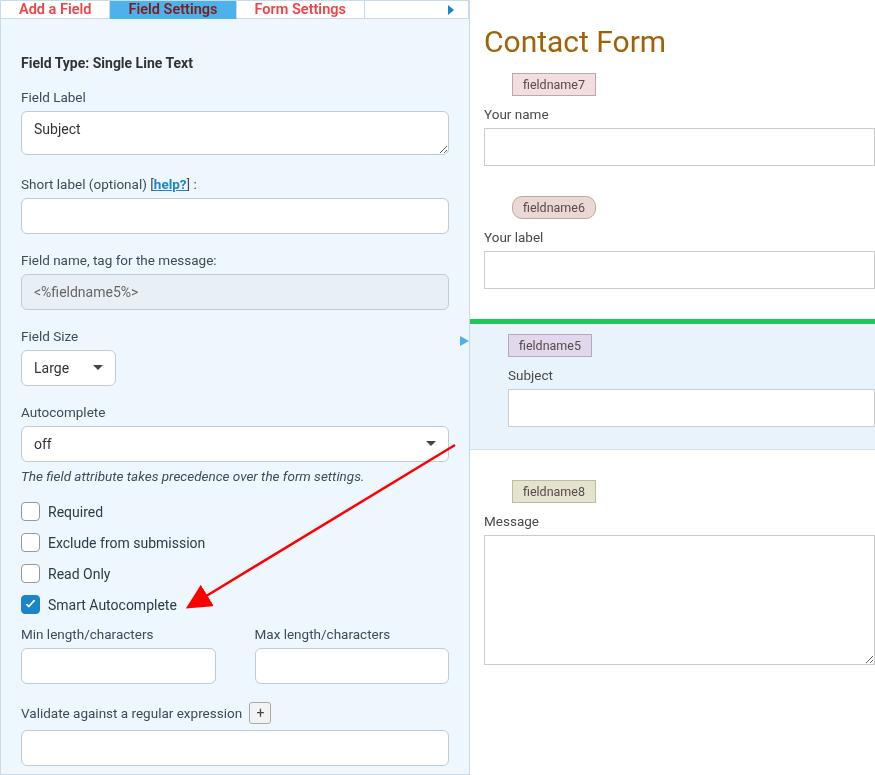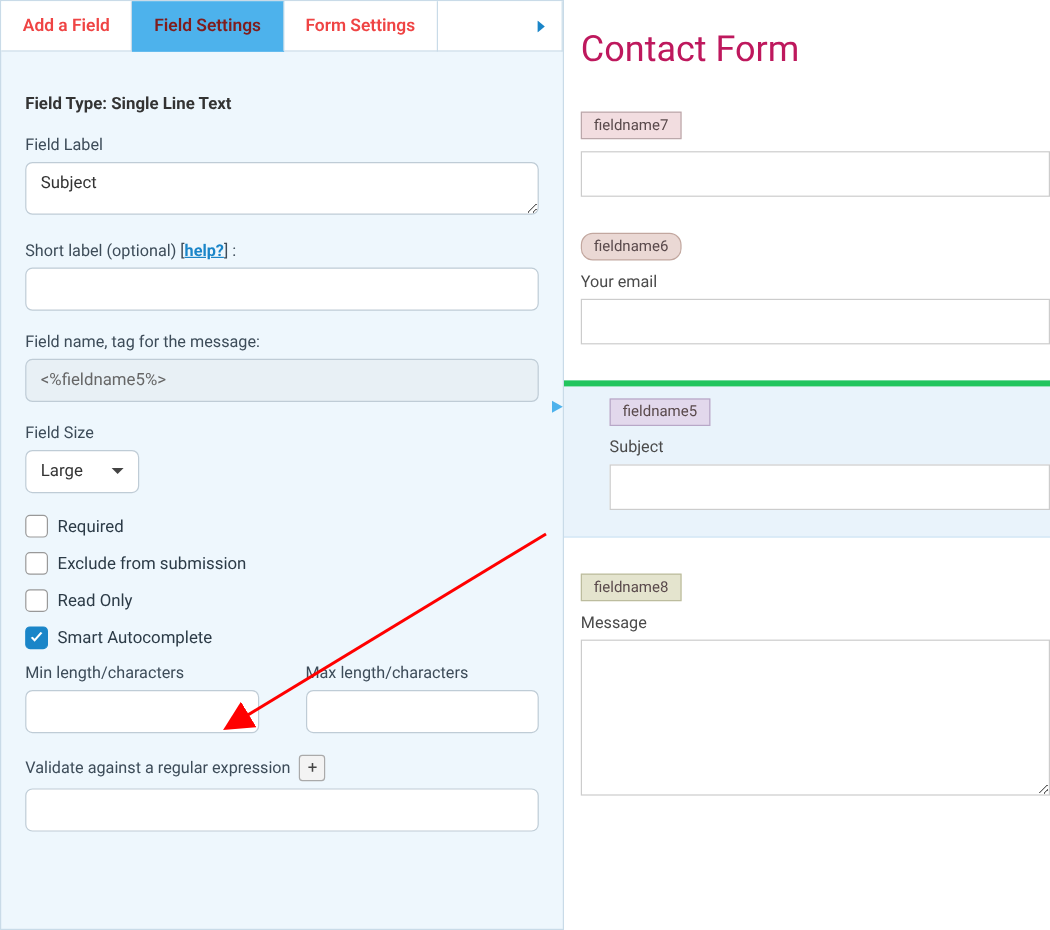--- a/index.html
+++ b/index.html
@@ -95,30 +95,31 @@
 
   .plus-btn {
     display: inline-flex; align-items: center; justify-content: center;
     width: 22px; height: 22px; border: 1px solid #aaa; border-radius: 3px;
     background: #f3f3f3; font-size: 14px; color: #444; cursor: pointer;
     margin-left: 4px;
   }
 
   
   .right-panel { flex: 1; padding: 24px 0 0 14px; min-width: 0; }
-  .form-title { font-size: 30px; color: #be185d; font-weight: 400; margin-bottom: 34px; }
+  .form-title { font-size: 30px; color: #a16207; font-weight: 400; margin-bottom: 14px; }
   .form-field { margin-bottom: 30px; position: relative; padding-right: 0; }
   .tag {
     display: inline-block;
     background: #f2dde0;
     border: 1px solid #bba8ab;
     color: #5a4a4c;
     padding: 3px 10px;
     font-size: 12.5px;
     margin-bottom: 10px;
+    margin-left: 28px;
   }
   .tag.t6 { background: #ead8d4; border-color: #c2a79f; border-radius: 10px; }
   .tag.t5 { background: #e2d8ec; border-color: #b7a7c7; }
   .tag.t8 { background: #e4e4ce; border-color: #bcbc9e; }
   .ff-label { color: #4a4a4a; font-size: 13.5px; margin-bottom: 6px; }
   .ff-input {
     width: 100%; height: 38px; border: 1px solid #ccc; background: #fff;
     padding: 8px 10px; font-size: 14px;
   }
   .ff-textarea { width: 100%; height: 130px; border: 1px solid #ccc; background: #fff; padding: 8px 10px; }
@@ -194,20 +195,32 @@
         <div class="select-wrap">
           <select class="input select-like size-select">
             <option>Large</option>
           </select>
           <svg viewBox="0 0 12 12">
               <path d="M1 3 l5 5 l5 -5 z"></path>
             </svg>
         </div>
       </div>
 
+      <div class="field-row">
+        <label class="field-label">Autocomplete</label>
+        <div class="select-wrap full">
+          <select class="input select-like">
+            <option>off</option>
+          </select>
+          <svg viewBox="0 0 12 12">
+              <path d="M1 3 l5 5 l5 -5 z"></path>
+            </svg>
+        </div>
+        <em class="note">The field attribute takes precedence over the form settings.</em>
+      </div>
 
       <div class="cb-row">
         <span class="cb"></span>
         <span class="cb-label">Required</span>
       </div>
       <div class="cb-row">
         <span class="cb"></span>
         <span class="cb-label">Exclude from submission</span>
       </div>
       <div class="cb-row">
@@ -240,22 +253,22 @@
           <span class="plus-btn">+</span>
         </label>
         <input class="input" style="">
       </div>
     </div>
   </div>
 
   <div class="right-panel">
     <h1 class="form-title">Contact Form</h1>
     <div id="preview-fields">
-        <div class="form-field"><span class="tag t7">fieldname7</span><input class="ff-input" style=""></div>
-        <div class="form-field"><span class="tag t6">fieldname6</span><div class="ff-label">Your email</div><input class="ff-input" style=""></div>
+        <div class="form-field"><span class="tag t7">fieldname7</span><div class="ff-label">Your name</div><input class="ff-input" style=""></div>
+        <div class="form-field"><span class="tag t6">fieldname6</span><div class="ff-label">Your label</div><input class="ff-input" style=""></div>
         <div class="form-field selected"><div class="sel-caret"></div><span class="tag t5">fieldname5</span><div class="ff-label">Subject</div><input class="ff-input" style=""></div>
         <div class="form-field"><span class="tag t8">fieldname8</span><div class="ff-label">Message</div><textarea class="ff-textarea" style=""></textarea></div>
       </div>
   </div>
 
   <svg class="annotation-arrow" style="left:185px; top:440px;" width="280" height="175">
     <defs>
       <marker id="ah" markerWidth="10" markerHeight="10" refX="2" refY="5" orient="auto">
         <path d="M0 0 L10 5 L0 10 z" fill="#ff0000"></path>
       </marker>

